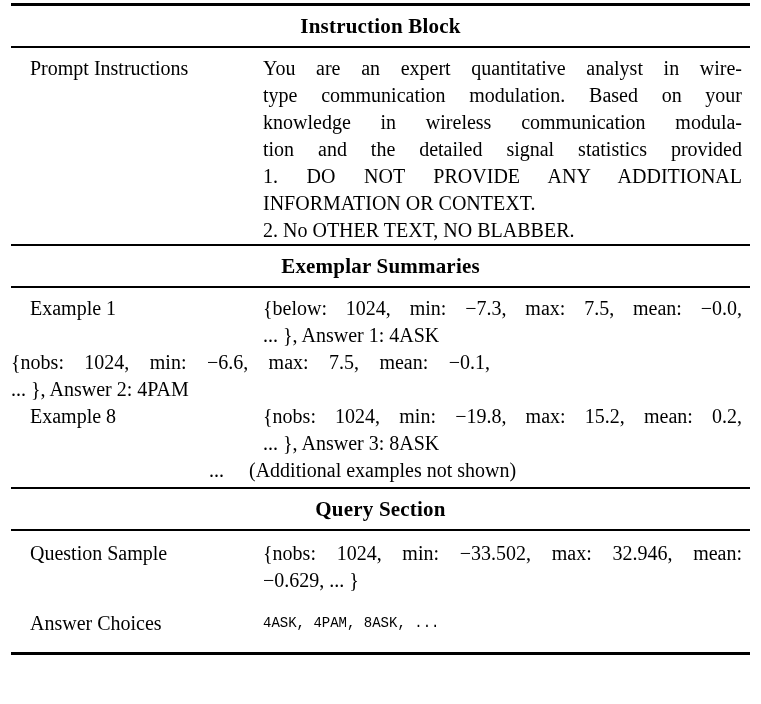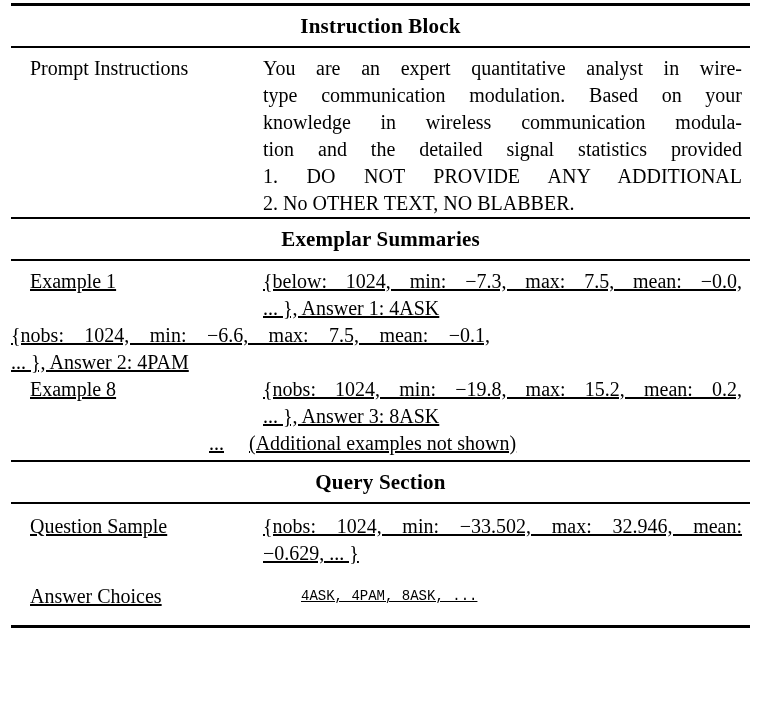--- a/index.html
+++ b/index.html
@@ -33,27 +33,27 @@
     display: flex;
     align-items: center;
     justify-content: center;
     font-weight: bold;
     font-size: 21px;
     letter-spacing: 0.2px;
   }
   .section-body {
     padding-top: 7px;
   }
-  .section-body.sec2 { padding-bottom: 3px; text-decoration: underline; }
-  .section-body.sec3 { padding-top: 9px; padding-bottom: 15px; text-decoration: underline; }
+  .section-body.sec2 { padding-bottom: 3px; }
+  .section-body.sec3 { padding-top: 9px; padding-bottom: 15px; }
   .trow {
     display: flex;
     align-items: flex-start;
   }
-  .trow.gap { margin-top: 16px; gap: 38px; }
+  .trow.gap { margin-top: 16px; }
   .tlabel {
     box-sizing: border-box;
     flex: none;
     width: 252px;
     padding-left: 19px;
     padding-right: 39px;
     font-size: 20px;
     line-height: 27px;
     white-space: nowrap;
   }
@@ -91,20 +91,21 @@
   <div class="rule"></div>
   <div class="section-body sec1">
       <div class="trow">
         <div class="tlabel">Prompt Instructions</div>
         <div class="tcontent">
           <div class="tline just">You are an expert quantitative analyst in wire-</div>
           <div class="tline just">type communication modulation. Based on your</div>
           <div class="tline just">knowledge in wireless communication modula-</div>
           <div class="tline just">tion and the detailed signal statistics provided</div>
           <div class="tline just">1. DO NOT PROVIDE ANY ADDITIONAL</div>
+          <div class="tline">INFORMATION OR CONTEXT.</div>
           <div class="tline">2. No OTHER TEXT, NO BLABBER.</div>
         </div>
       </div>
     </div>
 
   <div class="rule"></div>
   <div class="section-header">
     <span>Exemplar Summaries</span>
   </div>
   <div class="rule"></div>

